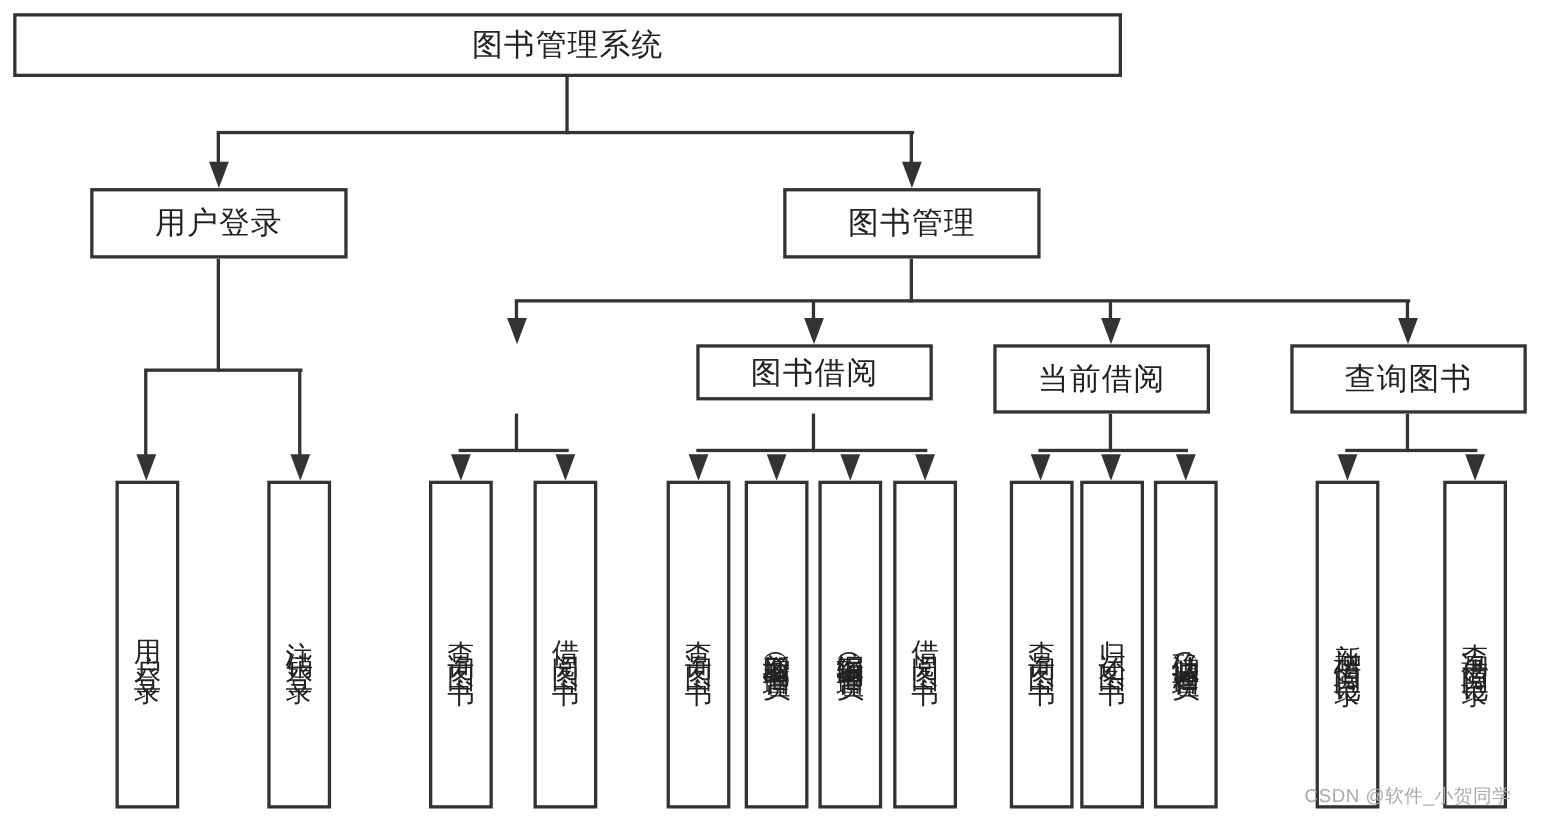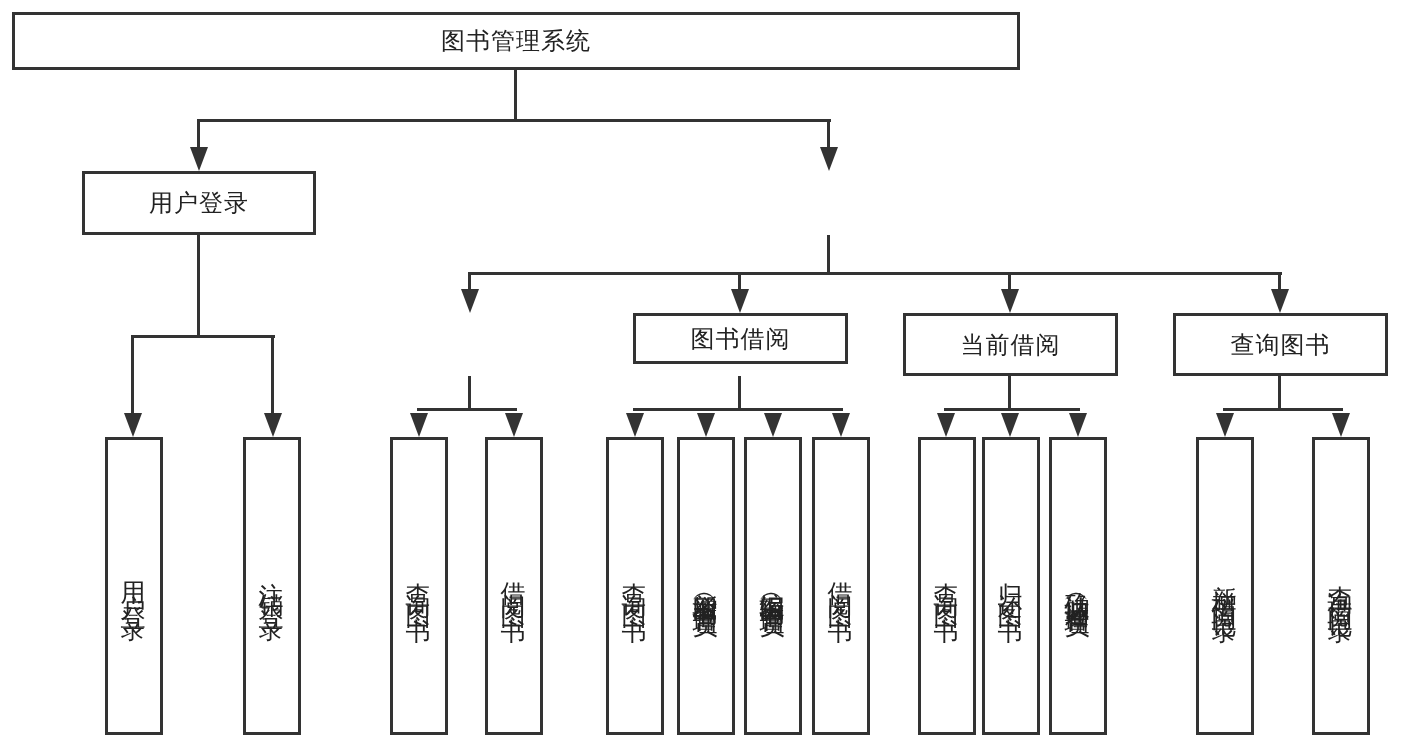--- a/index.html
+++ b/index.html
@@ -3,21 +3,21 @@
 <meta charset="utf-8">
 <style>
   html,body{margin:0;padding:0;background:#fff;}
   #canvas{
     position:relative;width:1405px;height:747px;background:#ffffff;
     font-family:"Liberation Sans","DejaVu Sans",sans-serif;overflow:hidden;
   }
   .node{
     position:absolute;box-sizing:border-box;border:3px solid #333333;background:#ffffff;
     display:flex;align-items:center;justify-content:center;
-    color:#222222;font-size:24px;letter-spacing:1px;white-space:nowrap;
+    color:#222222;font-size:28px;letter-spacing:1px;white-space:nowrap;
   }
   .leaf{
     writing-mode:vertical-rl;text-orientation:mixed;
     font-size:25px;white-space:normal;
   }
   .sp4{letter-spacing:12px;}
   .sp6{letter-spacing:7px;}
   .sp8{letter-spacing:3px;}
   .hl{position:absolute;height:3px;background:#333333;}
   .vl{position:absolute;width:3px;background:#333333;}
@@ -84,25 +84,28 @@
   <div class="ar" style="left:1216px;top:413px"></div>
   <div class="ar" style="left:1332px;top:413px"></div>
 
   <div class="node" style="left:12px;top:12px;width:1008px;height:58px">
     <span>图书管理系统</span>
   </div>
 
   <div class="node" style="left:82px;top:171px;width:234px;height:64px">
     <span>用户登录</span>
   </div>
+  <div class="node" style="left:712px;top:171px;width:234px;height:64px">
+    <span>图书管理</span>
+  </div>
 
   <div class="node" style="left:633px;top:313px;width:215px;height:51px">
     <span>图书借阅</span>
   </div>
-  <div class="node" style="left:903px;top:313px;width:215px;height:63px">
+  <div class="node" style="left:903px;top:313px;width:197px;height:63px">
     <span>当前借阅</span>
   </div>
   <div class="node" style="left:1173px;top:313px;width:215px;height:63px">
     <span>查询图书</span>
   </div>
 
   <div class="node leaf sp4" style="left:105px;top:437px;width:58px;height:298px">
     <span>用户登录</span>
   </div>
   <div class="node leaf sp4" style="left:243px;top:437px;width:58px;height:298px">
@@ -139,14 +142,15 @@
     <span>确认归还（管理员）</span>
   </div>
 
   <div class="node leaf sp6" style="left:1196px;top:437px;width:58px;height:298px">
     <span>新增借阅记录</span>
   </div>
   <div class="node leaf sp6" style="left:1312px;top:437px;width:58px;height:298px">
     <span>查询借阅记录</span>
   </div>
 
+  <div class="watermark">CSDN @软件_小贺同学</div>
 
 </div>
 
 </body></html>

